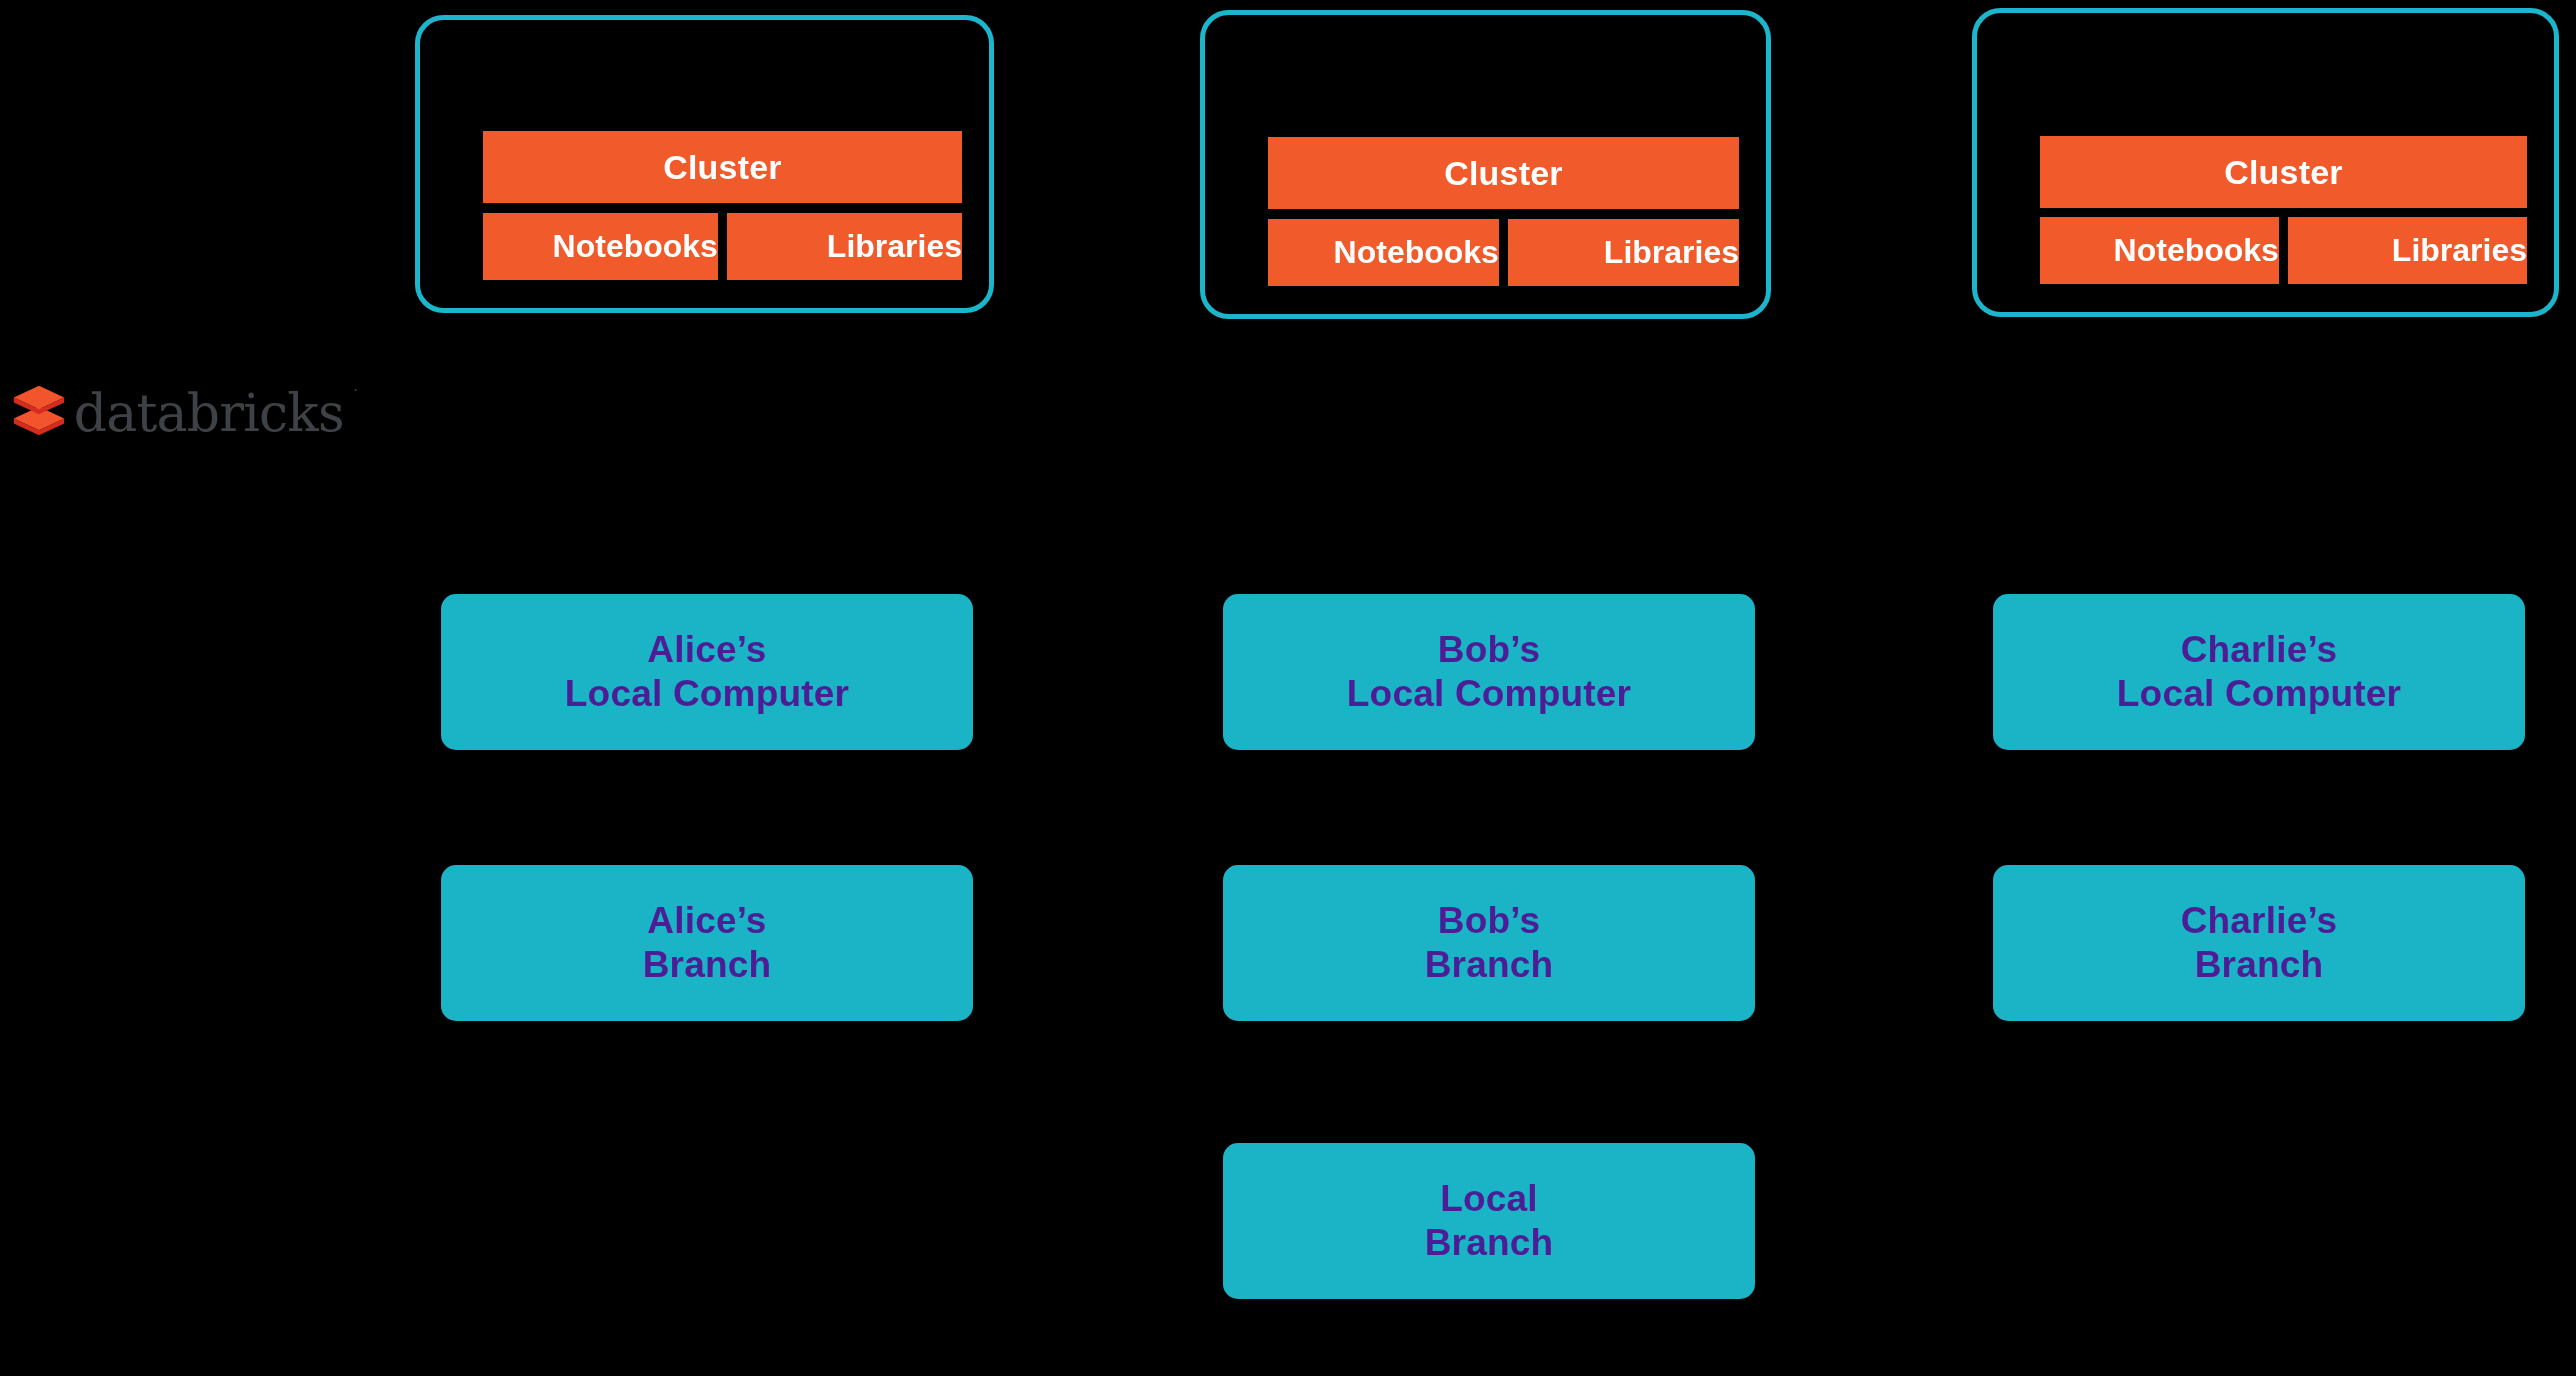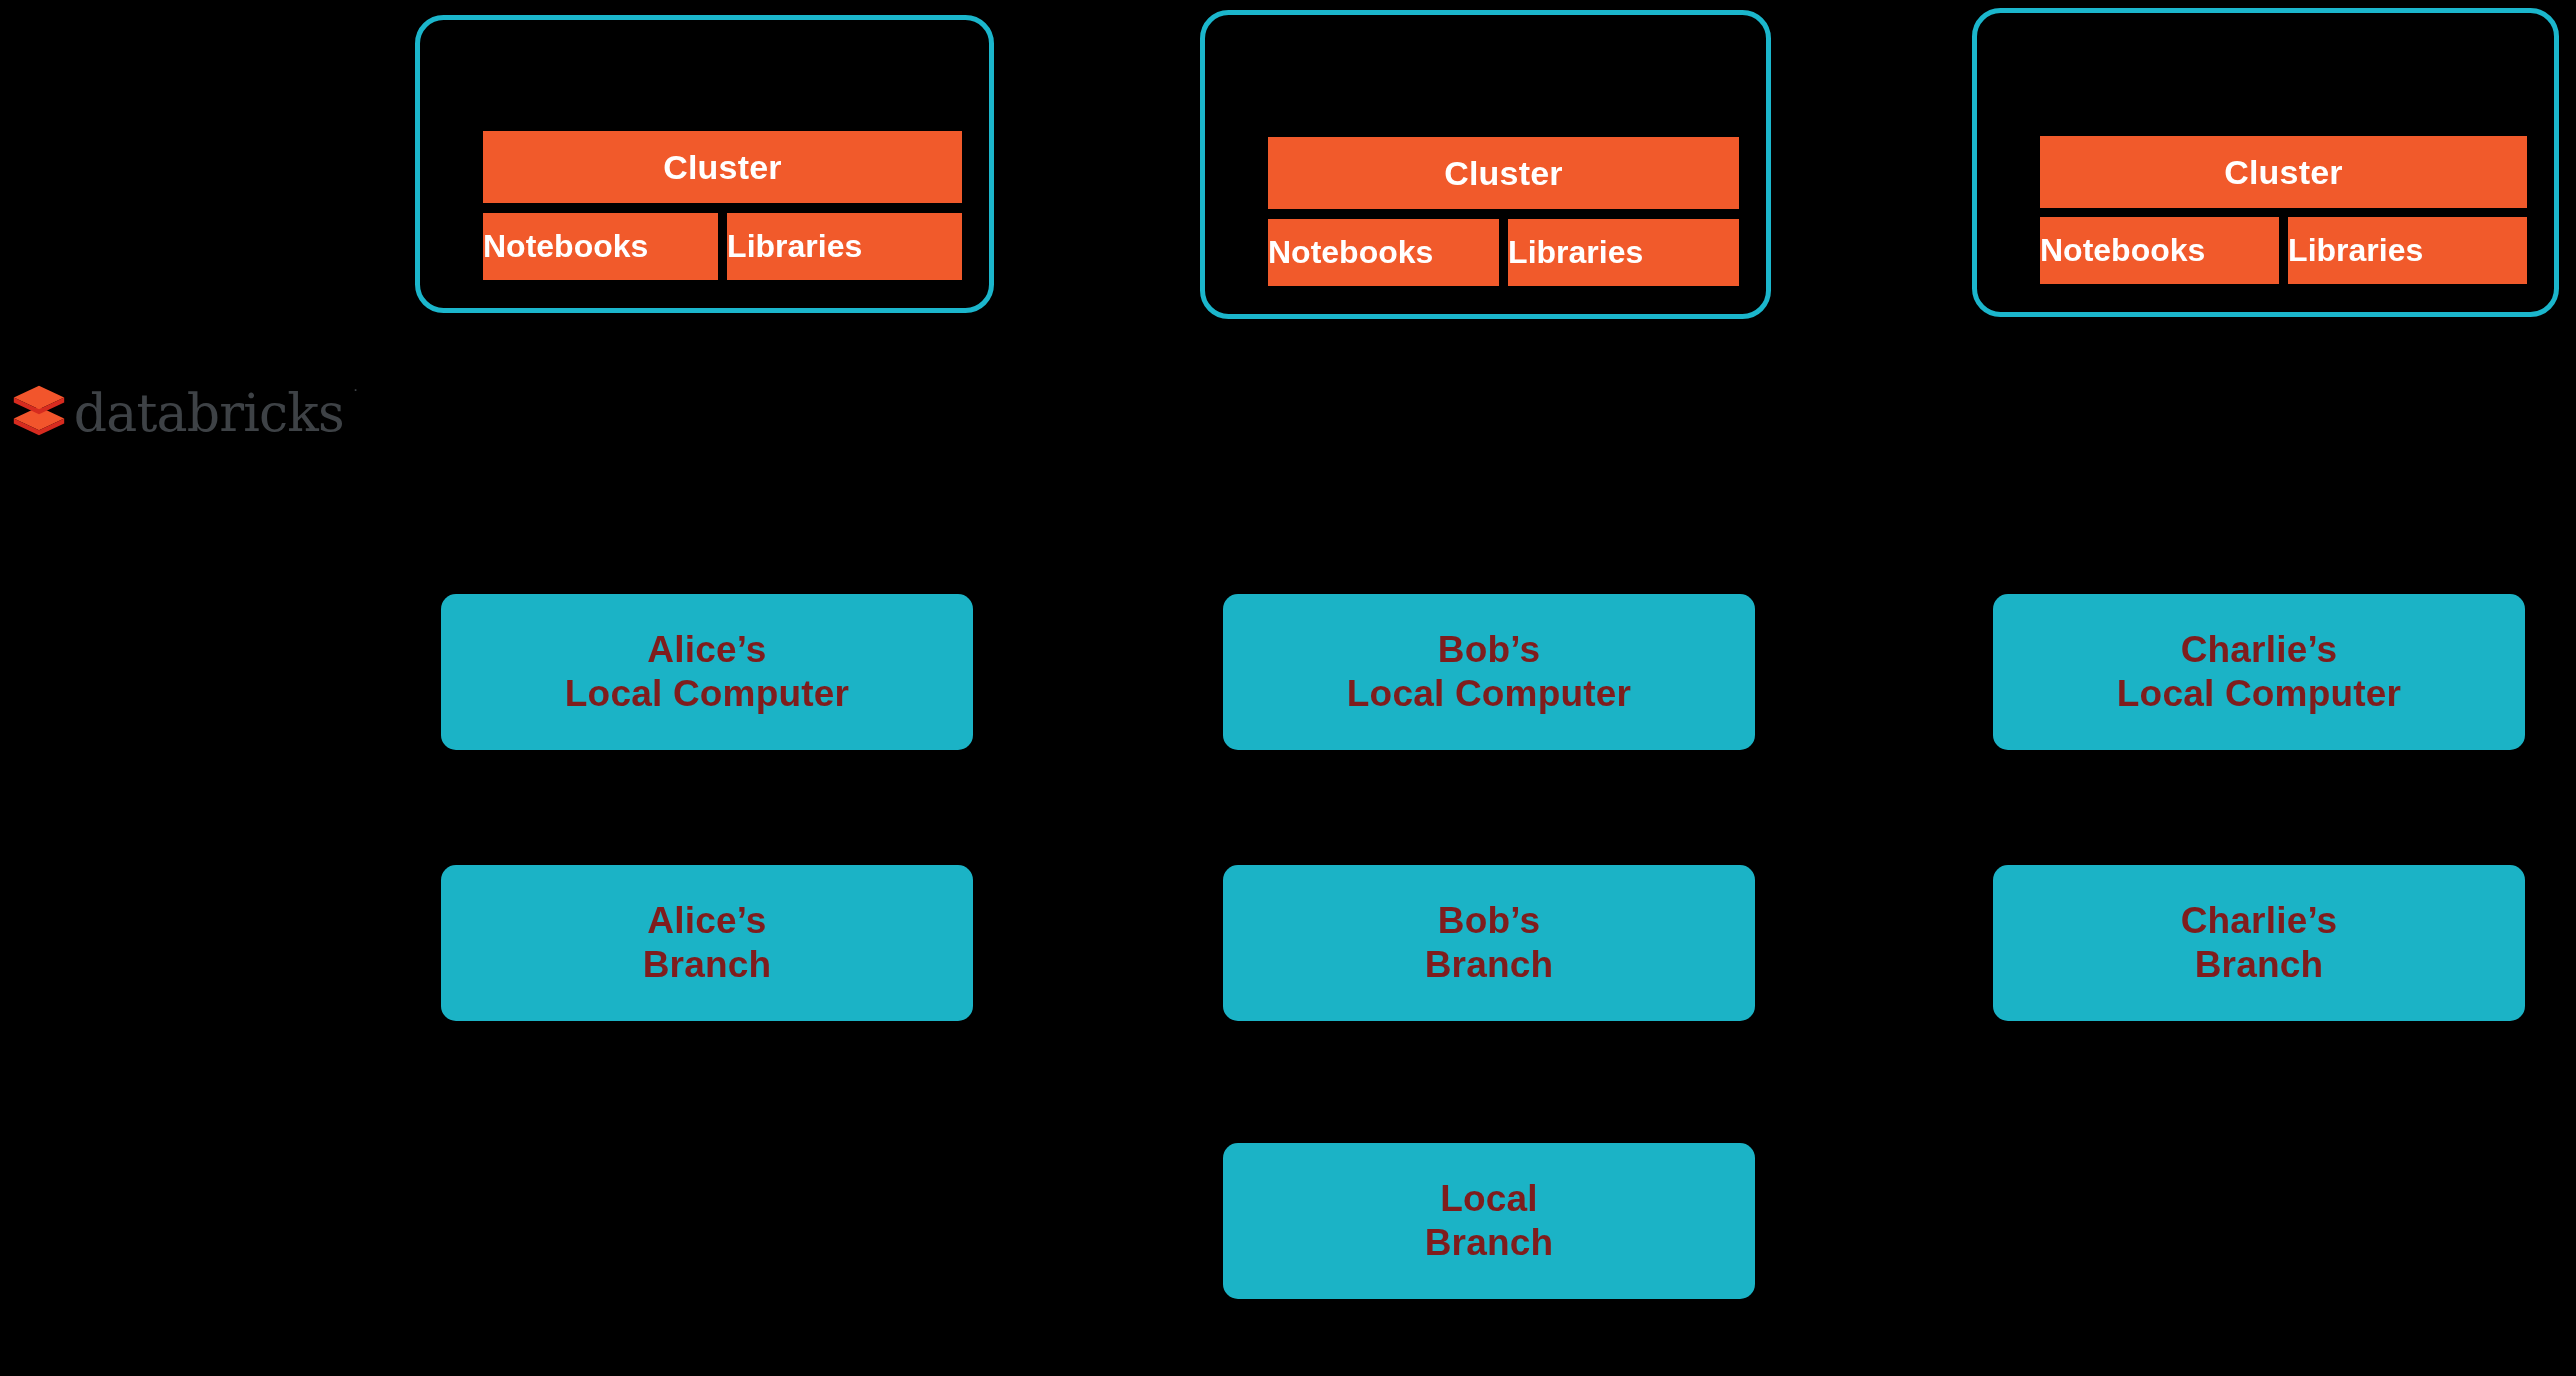--- a/index.html
+++ b/index.html
@@ -48,37 +48,37 @@
     white-space: nowrap;
     overflow: hidden;
   }
   .cluster-sub-row {
     display: flex;
     gap: 9.2px;
   }
   .cluster-sub {
     background: #F15A2B;
     color: #FFFFFF;
-    text-align: left;
+    text-align: right;
     font-size: 32px;
     font-weight: bold;
     height: 67px;
     line-height: 67px;
     flex: 1 1 0;
     white-space: nowrap;
     overflow: hidden;
   }
 
   
   .node-box {
     position: absolute;
     box-sizing: border-box;
     background: #1BB3C6;
     border-radius: 15px;
-    color: #7f1d1d;
+    color: #4c1d95;
     display: flex;
     flex-direction: column;
     align-items: center;
     justify-content: center;
     font-size: 37px;
     font-weight: bold;
     line-height: 1.18;
     text-align: center;
     letter-spacing: 0.2px;
   }

